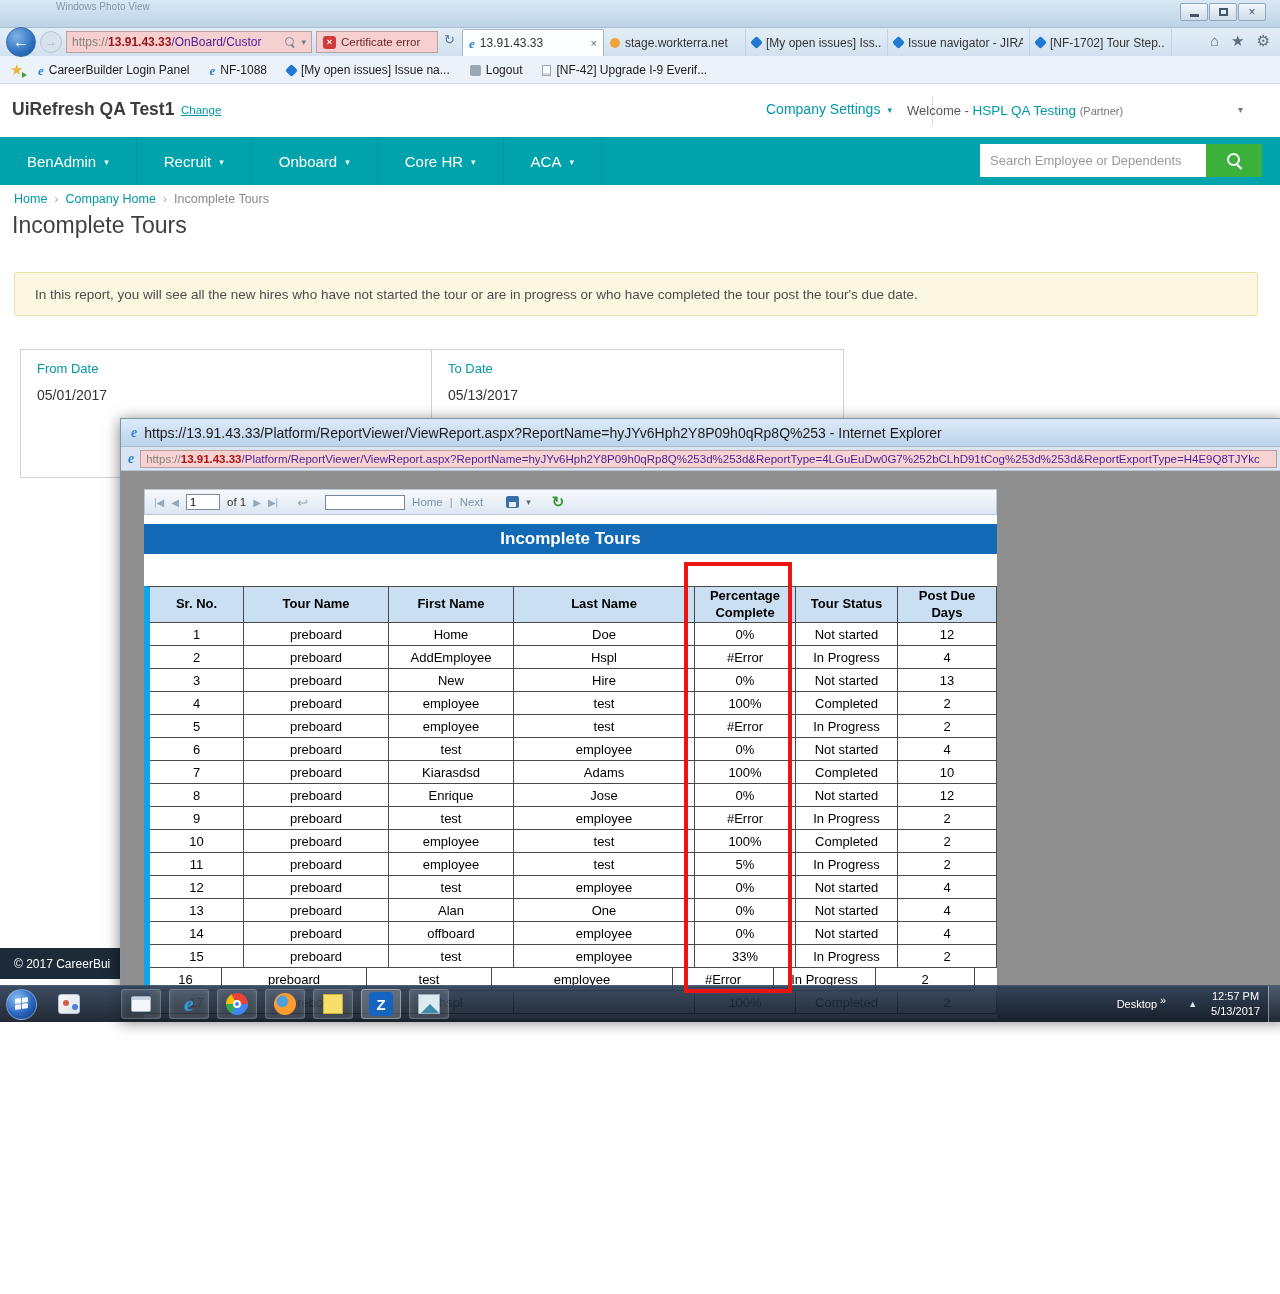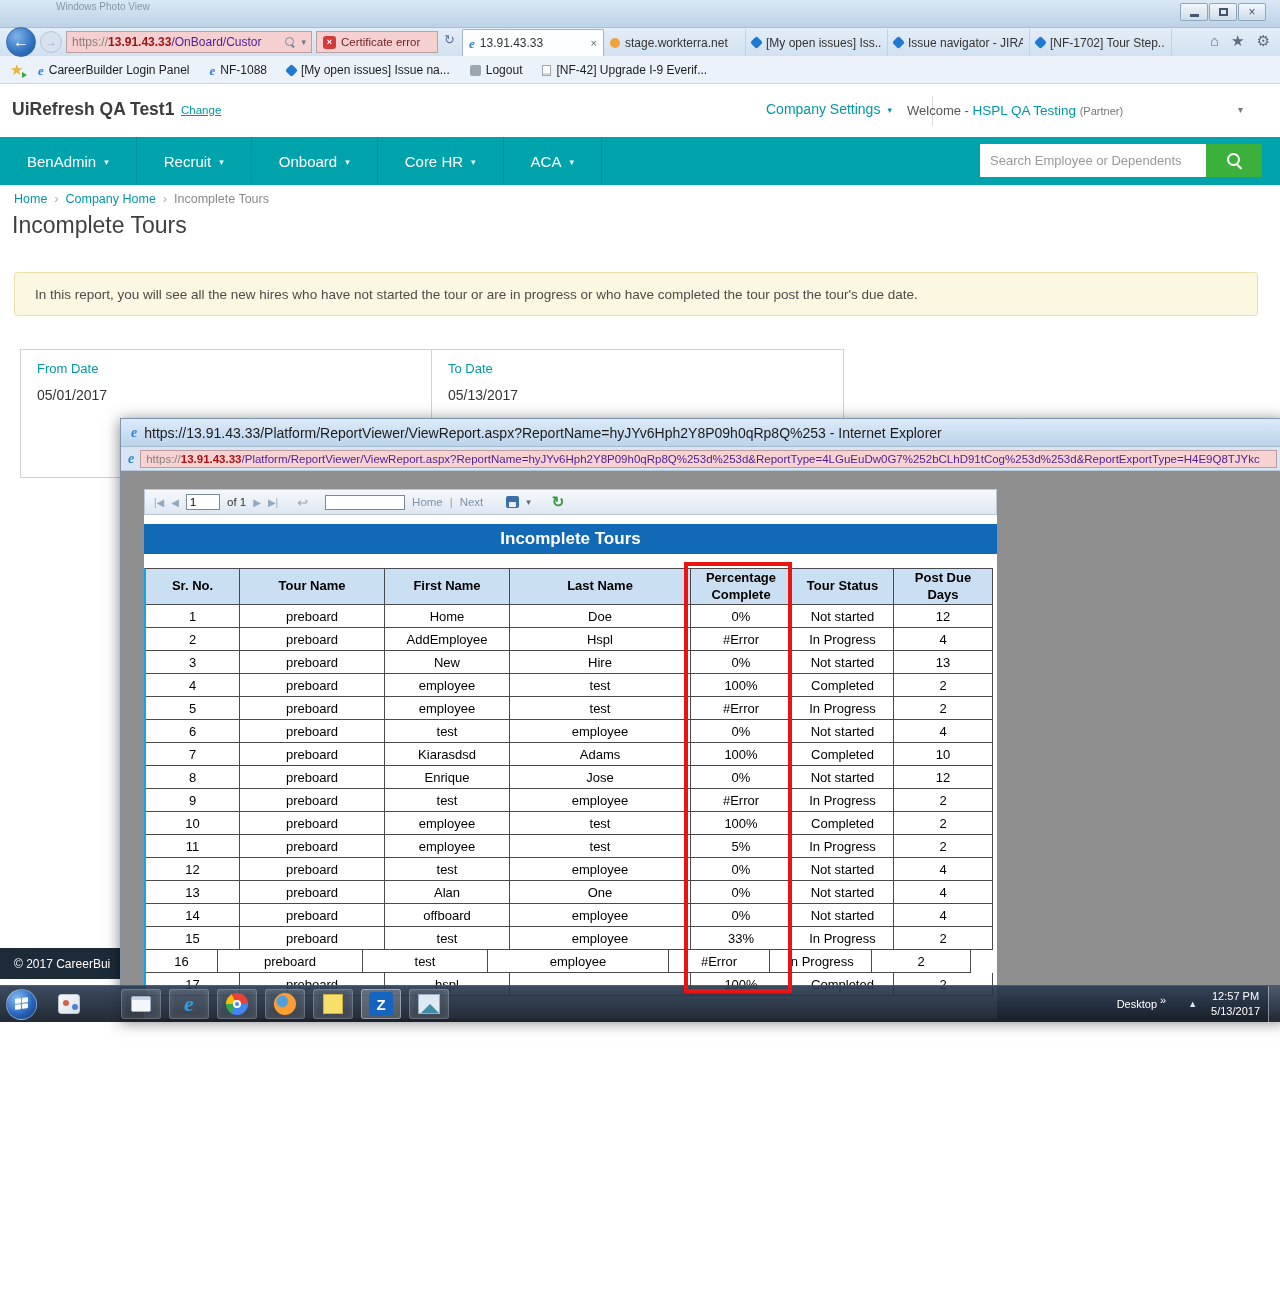--- a/index.html
+++ b/index.html
@@ -103,21 +103,21 @@
   .back-ic{color:#9aa8b6;font-size:13px;margin-left:12px;cursor:pointer}
   .find-input{width:80px;height:15px;border:1px solid #7a8a9a;margin-left:10px}
   .find-link{color:#7e93a8;font-size:11.5px;cursor:pointer}
   .pipe{color:#999;font-size:11px}
   .export-ic{width:13px;height:12px;background:#3a6ea8;border-radius:2px;margin-left:16px;position:relative;cursor:pointer}
   .export-ic::after{content:"";position:absolute;left:3px;bottom:1px;width:7px;height:5px;background:#e8eef4}
   .exp-chev{color:#5a6a7a;font-size:9px;cursor:pointer}
   .rv-refresh{color:#3a9a3a;font-size:15px;font-weight:bold;margin-left:14px;cursor:pointer}
   .report-page{position:absolute;left:23px;top:44px;width:853px;bottom:0;background:#fff}
   .report-band{position:absolute;left:0;top:9px;width:853px;height:30px;background:#1269b5;color:#fff;font-weight:bold;font-size:17px;display:flex;align-items:center;justify-content:center}
-  .report-table{position:absolute;left:0;top:53px;border-left:2px solid #0ea5e9;border-top:1px solid #4a4a4a}
+  .report-table{position:absolute;left:0;top:71px;border-left:6px solid #0ea5e9;border-top:1px solid #4a4a4a}
   .tr{display:flex}
   .th{background:#cbdff3;font-weight:bold;font-size:13px;color:#000;height:36px;display:flex;align-items:center;justify-content:center;text-align:center;border-right:1px solid #4a4a4a;border-bottom:1px solid #4a4a4a;line-height:1.25;padding:0 4px}
   .td{font-size:13px;color:#000;height:23px;line-height:23px;text-align:center;border-right:1px solid #4a4a4a;border-bottom:1px solid #4a4a4a;overflow:hidden}
 
   .red-box{left:684px;top:562px;width:108px;height:431px;border:4px solid #ec1313;z-index:200}
 
   
   .taskbar{left:0;top:985px;width:1280px;height:37px;z-index:100;background:linear-gradient(180deg,rgba(45,62,84,.93),rgba(10,18,30,.90));display:flex;align-items:center;border-top:1px solid rgba(120,150,180,.5)}
   .orb{width:31px;height:31px;margin:0 12px 0 6px;border-radius:50%;background:radial-gradient(circle at 35% 30%,#8cc0f2,#2a66bf 55%,#103468);border:1px solid rgba(255,255,255,.35);display:flex;align-items:center;justify-content:center;cursor:pointer}
   .flag{width:14px;height:12px;display:grid;grid-template-columns:6px 6px;grid-template-rows:5px 5px;gap:1px;transform:skewY(-8deg)}

